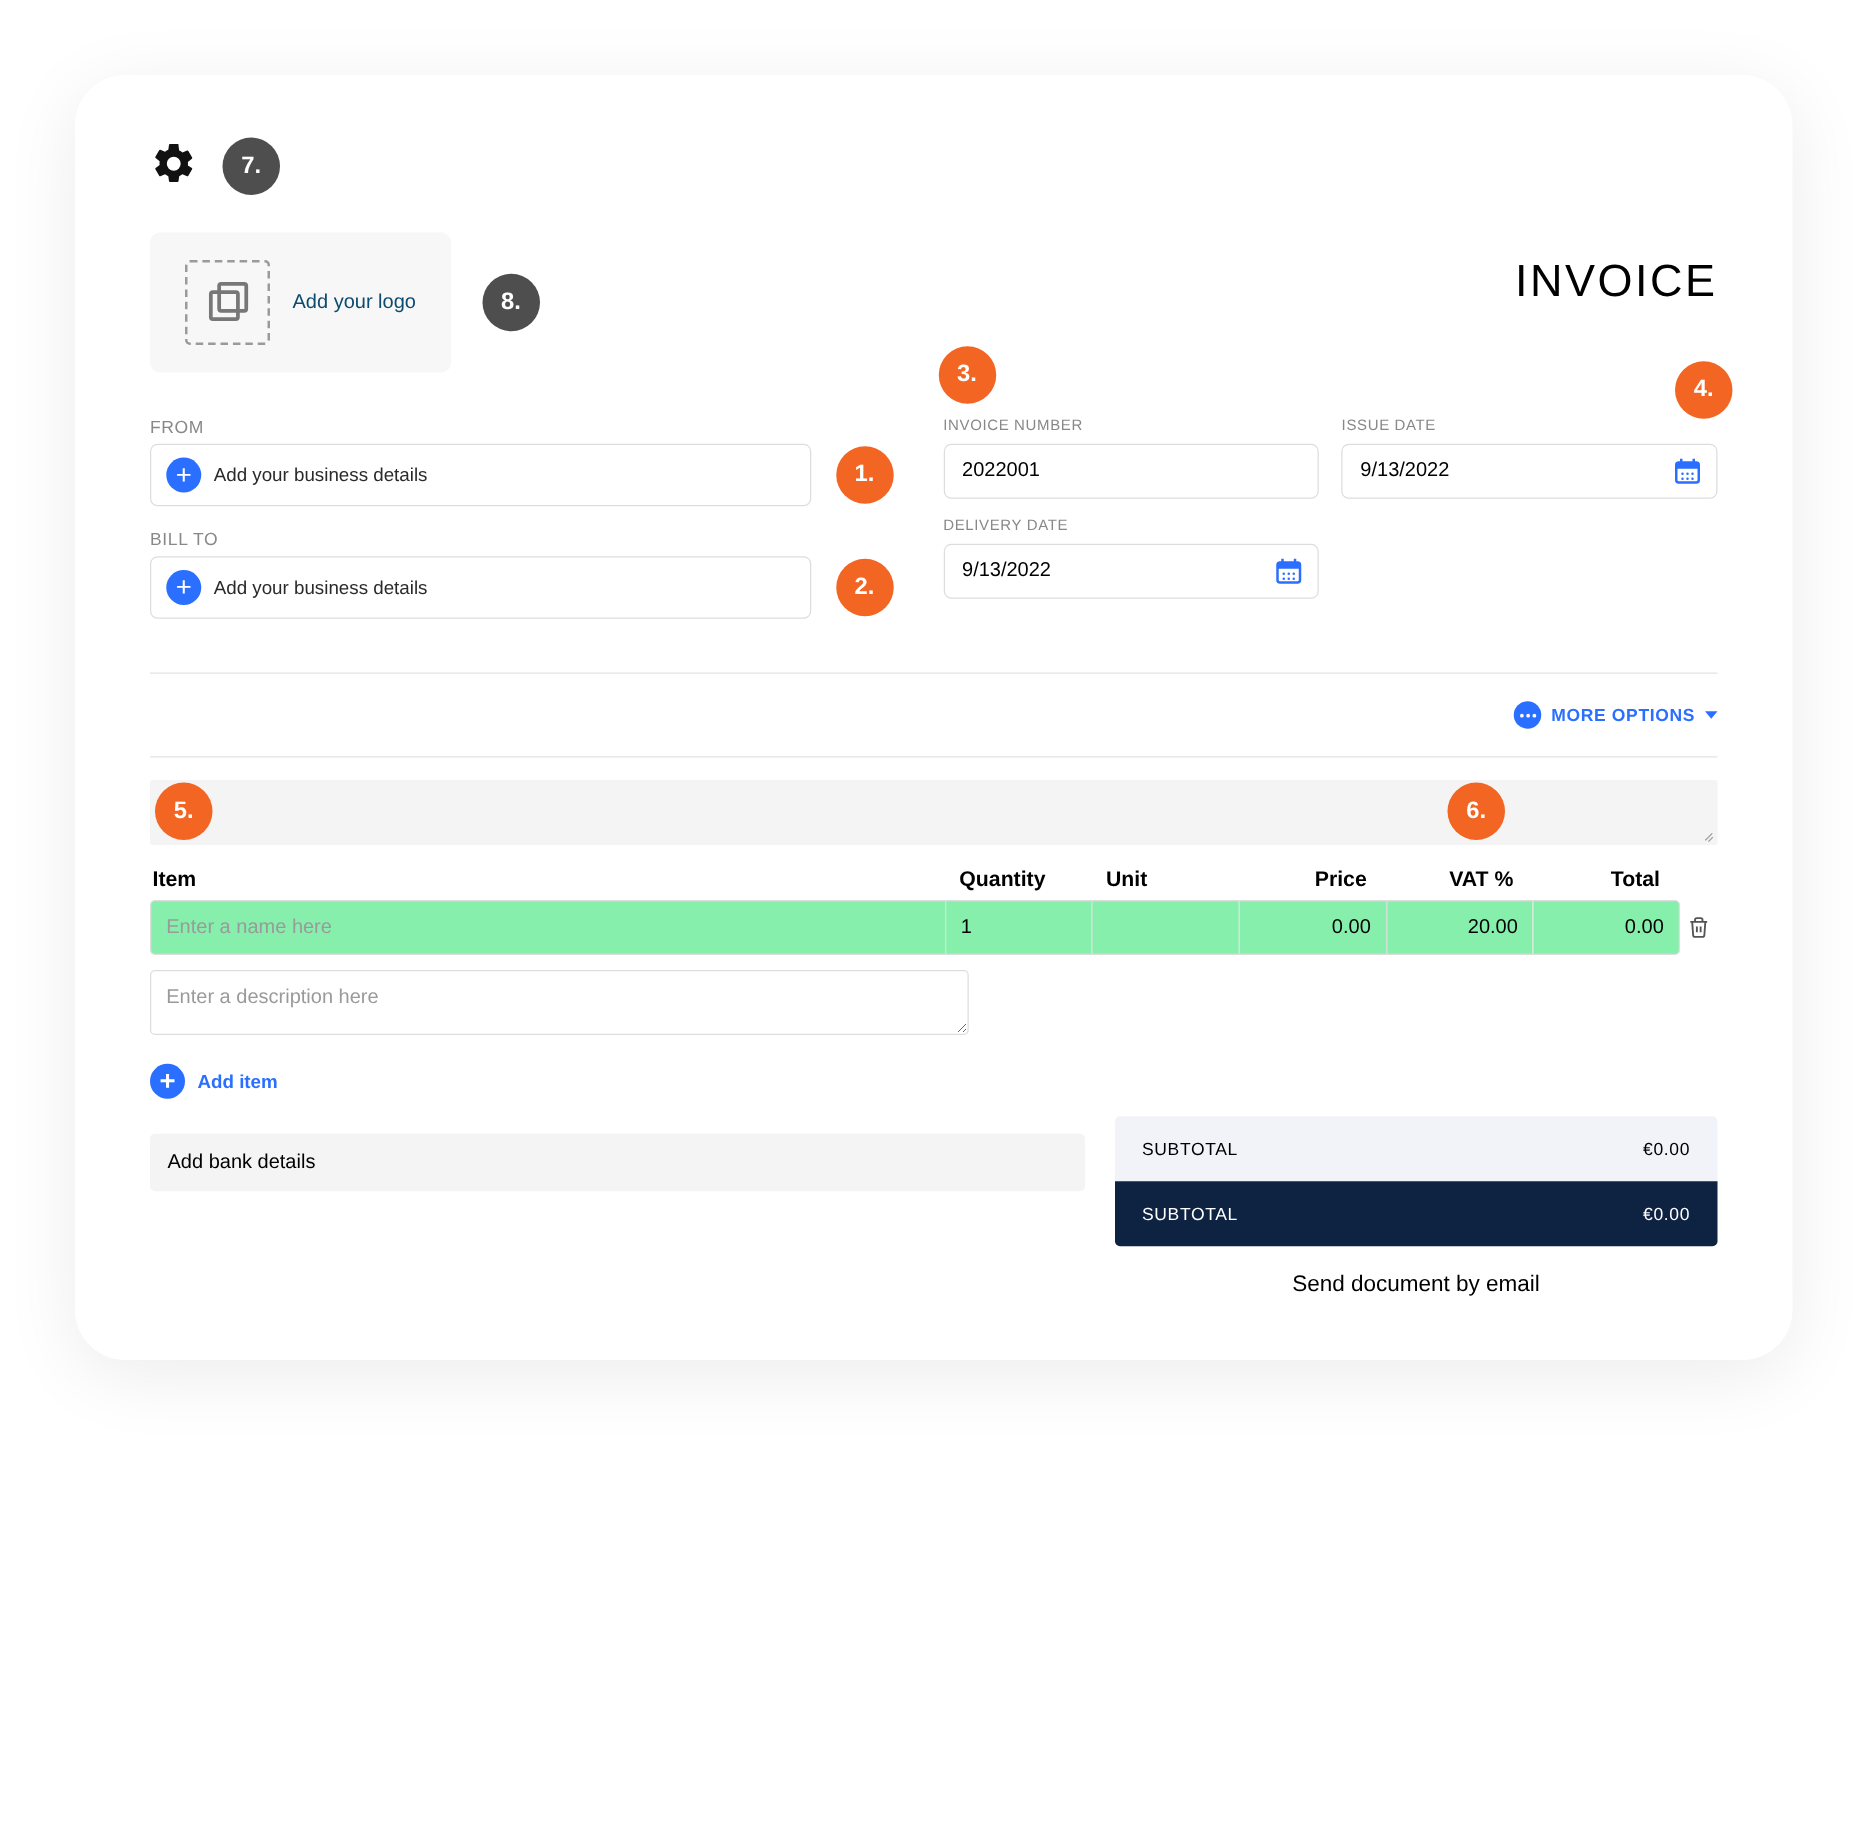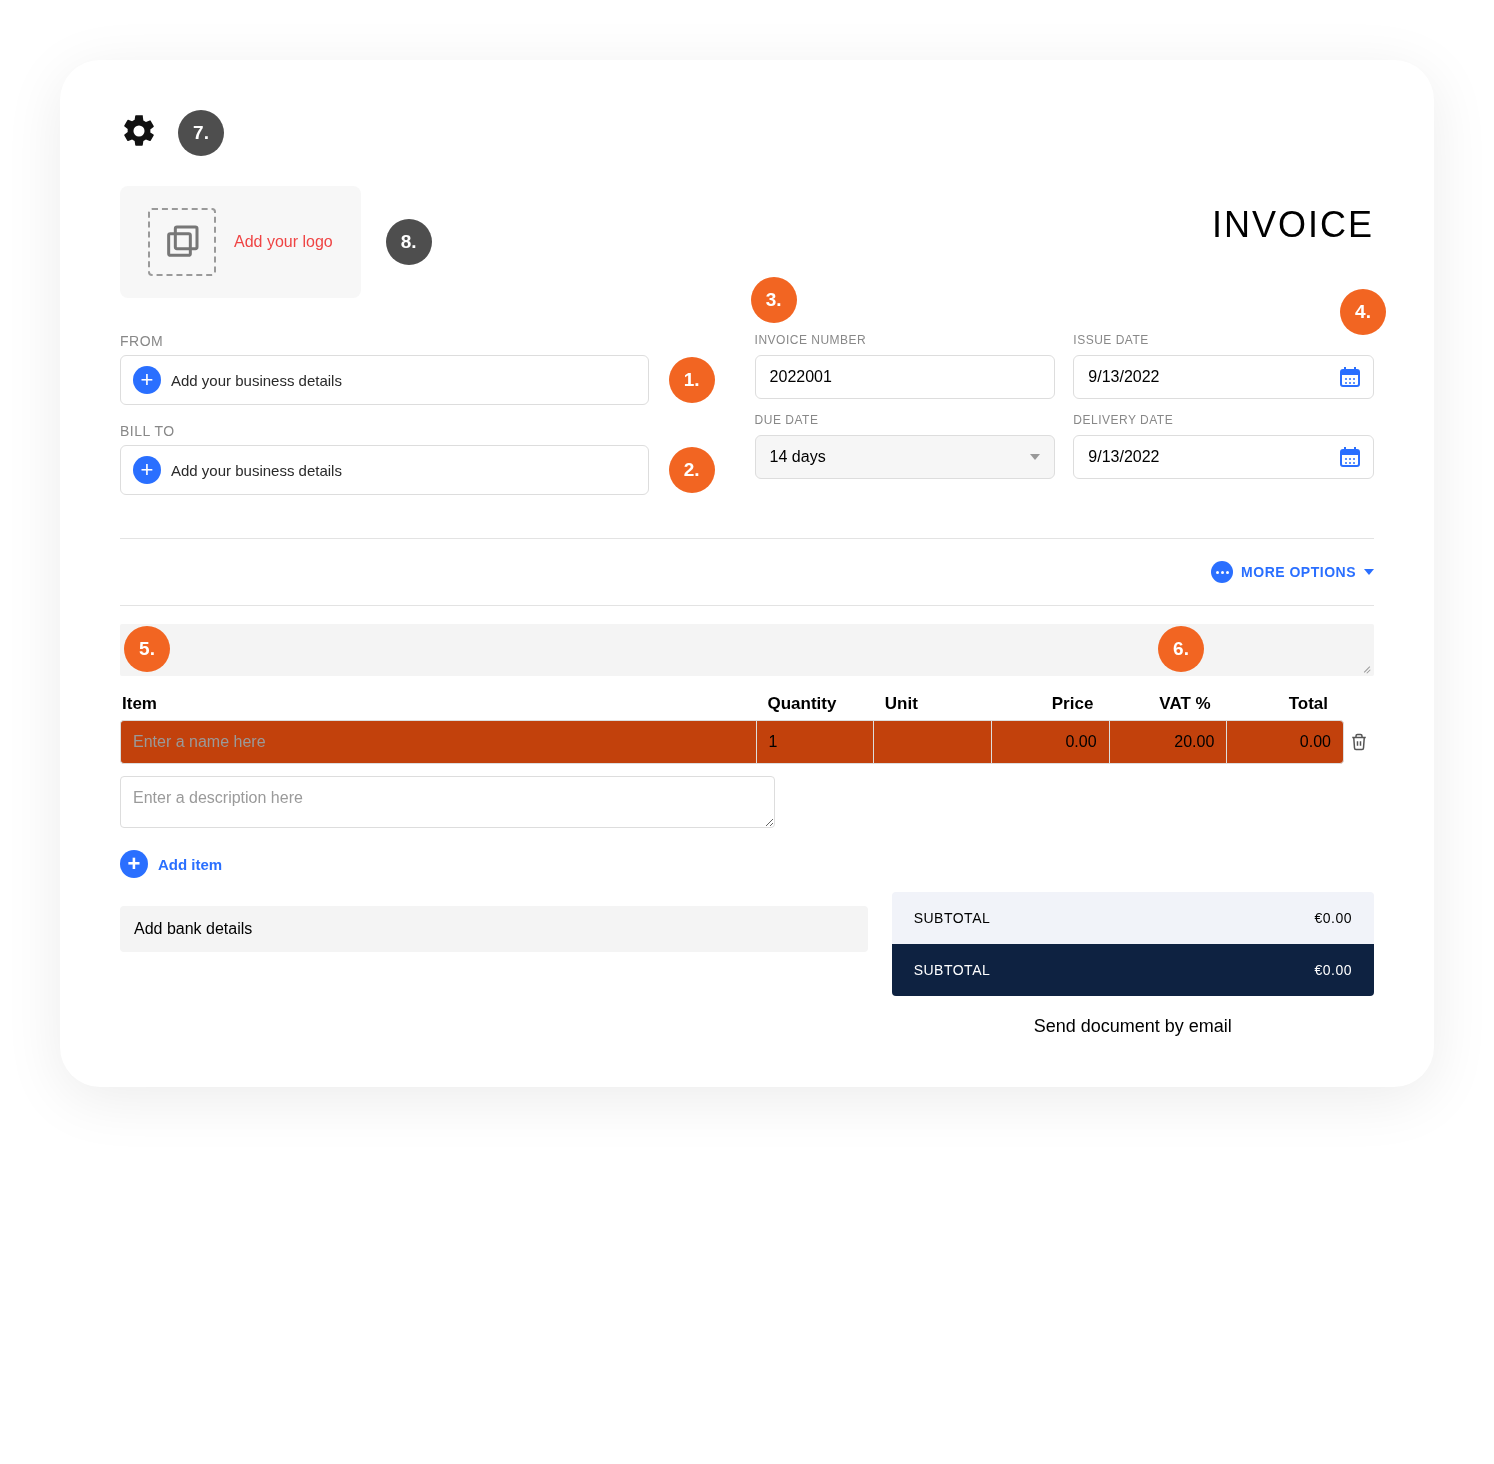--- a/index.html
+++ b/index.html
@@ -57,21 +57,21 @@
       cursor: pointer;
     }
     .logo-dashed {
       border: 2px dashed #9a9a9a;
       width: 68px; height: 68px;
       border-radius: 4px;
       display: flex;
       align-items: center;
       justify-content: center;
     }
-    .logo-text { font-size: 16px; color: #ef4444; }
+    .logo-text { font-size: 16px; color: #0c4a6e; }
     .invoice-title {
       font-size: 36px;
       font-weight: 500;
       letter-spacing: 2px;
       padding-top: 18px;
     }
     .mid-section {
       display: flex;
       justify-content: space-between;
       gap: 40px;
@@ -213,21 +213,21 @@
       display: grid;
       grid-template-columns: 5.4fr 1fr 1fr 1fr 1fr 1fr 30px;
       gap: 0;
       align-items: stretch;
     }
     .items-row input {
       border: 1px solid #ddd;
       padding: 12px 12px;
       font-size: 16px;
       width: 100%;
-      background: #c2410c;
+      background: #86efac;
       border-right: none;
       font-family: inherit;
     }
     .items-row input:first-child { border-radius: 4px 0 0 4px; }
     .items-row input.num { text-align: right; }
     .items-row input.last-cell { border-right: 1px solid #ddd; border-radius: 0 4px 4px 0; }
     .trash-cell {
       display: flex;
       align-items: center;
       justify-content: center;
@@ -398,27 +398,20 @@
                 <circle cx="8" cy="14" r="1"></circle>
                 <circle cx="12" cy="14" r="1"></circle>
                 <circle cx="16" cy="14" r="1"></circle>
                 <circle cx="8" cy="18" r="1"></circle>
                 <circle cx="12" cy="18" r="1"></circle>
                 <circle cx="16" cy="18" r="1"></circle>
               </svg>
           </div>
         </div>
         <div class="date-field">
-          <div class="field-label">DUE DATE</div>
-          <div class="select-box">
-            <span>14 days</span>
-            <span class="chevron-down"></span>
-          </div>
-        </div>
-        <div class="date-field">
           <div class="field-label">DELIVERY DATE</div>
           <div class="date-input-wrap">
             <input class="input-box" value="9/13/2022" style="">
             <svg class="cal-icon" width="24" height="24" viewBox="0 0 24 24" fill="#2a6fff">
                 <rect x="3" y="5" width="18" height="16" rx="2" fill="none" stroke="#2a6fff" stroke-width="2"></rect>
                 <rect x="3" y="5" width="18" height="5" fill="#2a6fff"></rect>
                 <line x1="7" y1="2" x2="7" y2="6" stroke="#2a6fff" stroke-width="2"></line>
                 <line x1="17" y1="2" x2="17" y2="6" stroke="#2a6fff" stroke-width="2"></line>
                 <circle cx="8" cy="14" r="1"></circle>
                 <circle cx="12" cy="14" r="1"></circle>

